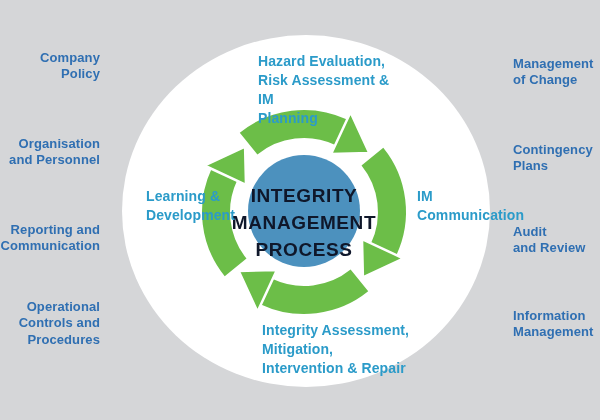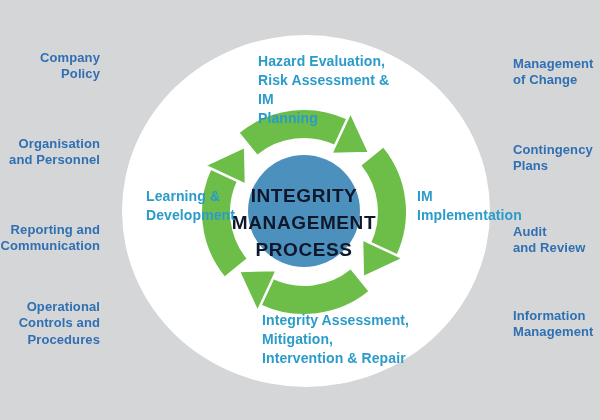--- a/index.html
+++ b/index.html
@@ -73,22 +73,22 @@
   </svg>
 
   <div class="center-label">INTEGRITY
 MANAGEMENT
 PROCESS</div>
 
   <div class="cycle-label" style="left:258px;top:52px;width:140px;">Hazard Evaluation,
 Risk Assessment &amp; IM
 Planning</div>
   <div class="cycle-label" style="left:417px;top:187px;width:100px;">IM
-Implementation</div>
-  <div class="cycle-label" style="left:262px;top:311px;width:150px;">Integrity Assessment,
+Communication</div>
+  <div class="cycle-label" style="left:262px;top:321px;width:150px;">Integrity Assessment,
 Mitigation,
 Intervention &amp; Repair</div>
   <div class="cycle-label" style="left:146px;top:187px;width:90px;">Learning &amp;
 Development</div>
 
   <div class="outer-label left-col" style="top:50px;">Company
 Policy</div>
   <div class="outer-label left-col" style="top:136px;">Organisation
 and Personnel</div>
   <div class="outer-label left-col" style="top:222px;">Reporting and

